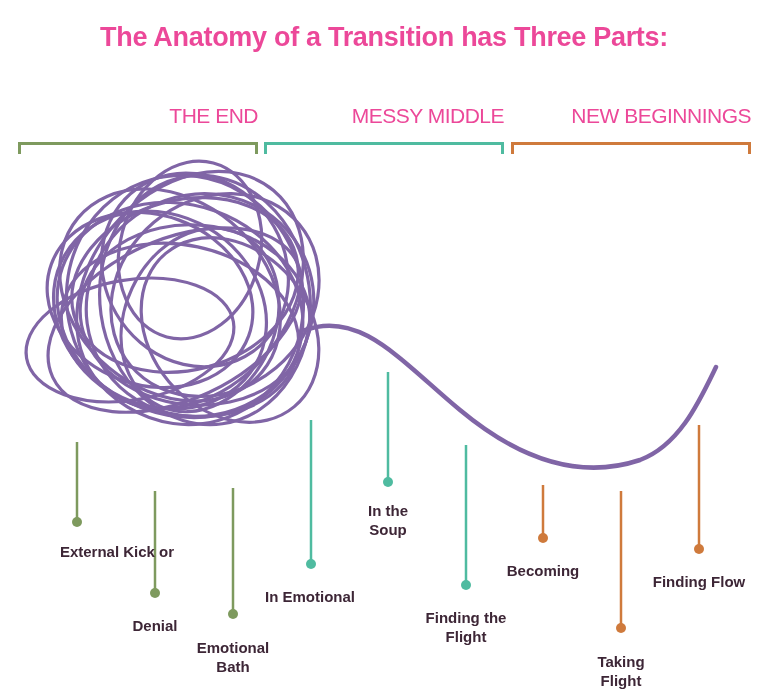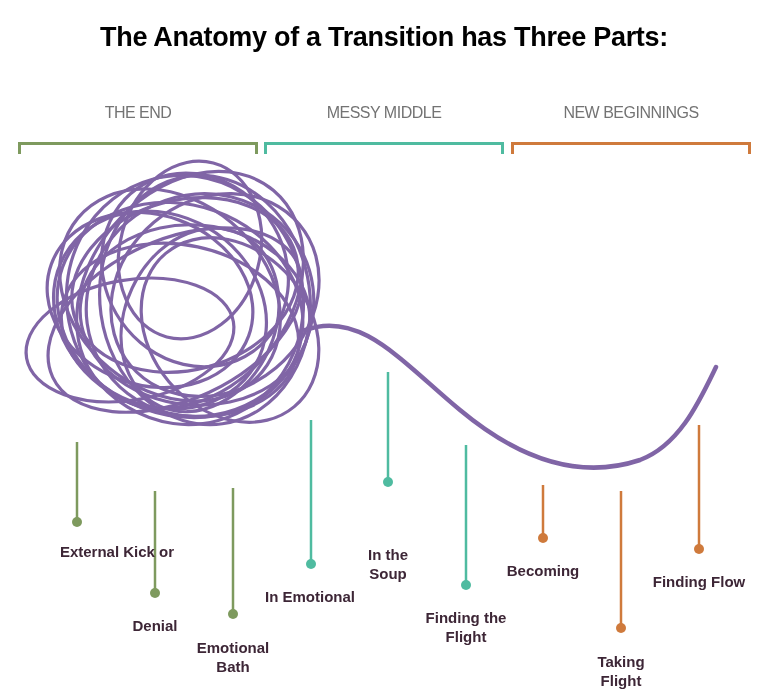--- a/index.html
+++ b/index.html
@@ -1,18 +1,18 @@
 <!DOCTYPE html>
 <html><head>
 <meta charset="utf-8">
 <style>
   html, body { margin: 0; padding: 0; background: #ffffff; }
   body { width: 768px; height: 699px; position: relative; overflow: hidden; font-family: "Liberation Sans", "DejaVu Sans", sans-serif; color: #3d2636; }
-  .title { position: absolute; left: 0; top: 22px; width: 768px; text-align: center; font-size: 27px; font-weight: bold; letter-spacing: -0.3px; color: #000000; }
-  .phase-label { position: absolute; top: 104px; font-size: 16px; letter-spacing: -0.5px; color: #737373; text-align: center; }
+  .title { position: absolute; left: 0; top: 22px; width: 768px; text-align: center; font-size: 27px; font-weight: bold; letter-spacing: -0.3px; color: #ec4899; }
+  .phase-label { position: absolute; top: 104px; font-size: 21px; letter-spacing: -0.5px; color: #ec4899; text-align: right; }
   .bracket { position: absolute; top: 142px; height: 12px; border-top: 3px solid; border-left: 3px solid; border-right: 3px solid; box-sizing: border-box; }
   svg.diagram { position: absolute; left: 0; top: 0; }
   .stage-label { position: absolute; font-size: 15px; font-weight: bold; color: #3d2636; text-align: center; line-height: 19px; white-space: nowrap; transform: translateX(-50%); }
 </style>
 </head>
 <body>
 
 <div class="title">The Anatomy of a Transition has Three Parts:</div>
 
 <div class="phase-label" style="left:18px;width:240px;">THE END</div>
@@ -82,21 +82,21 @@
 <div class="stage-label" style="left:155px;top:616px;">
   <div>Denial</div>
 </div>
 <div class="stage-label" style="left:233px;top:638px;">
   <div>Emotional</div>
   <div>Bath</div>
 </div>
 <div class="stage-label" style="left:310px;top:587px;">
   <div>In Emotional</div>
 </div>
-<div class="stage-label" style="left:388px;top:501px;margin-top:44px;">
+<div class="stage-label" style="left:388px;top:501px;">
   <div>In the</div>
   <div>Soup</div>
 </div>
 <div class="stage-label" style="left:466px;top:608px;">
   <div>Finding the</div>
   <div>Flight</div>
 </div>
 <div class="stage-label" style="left:543px;top:561px;">
   <div>Becoming</div>
 </div>

